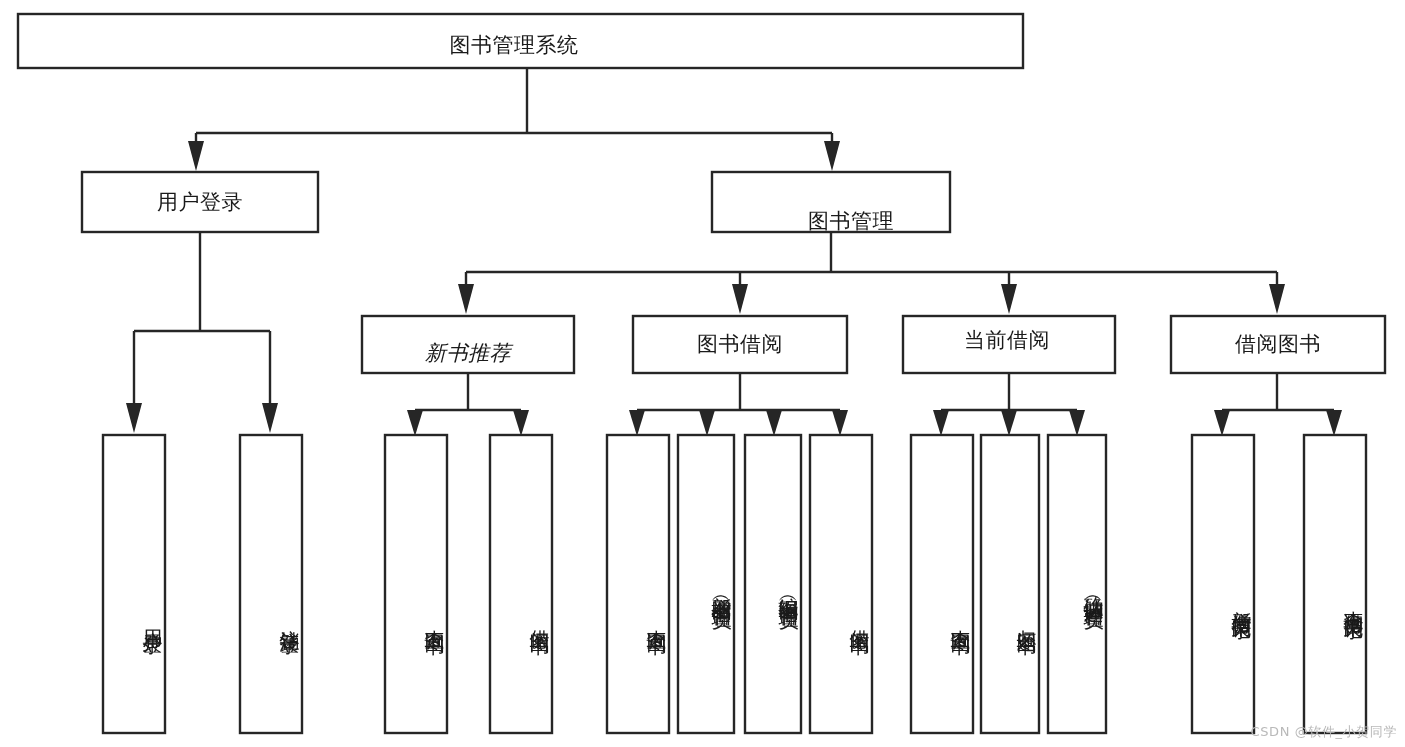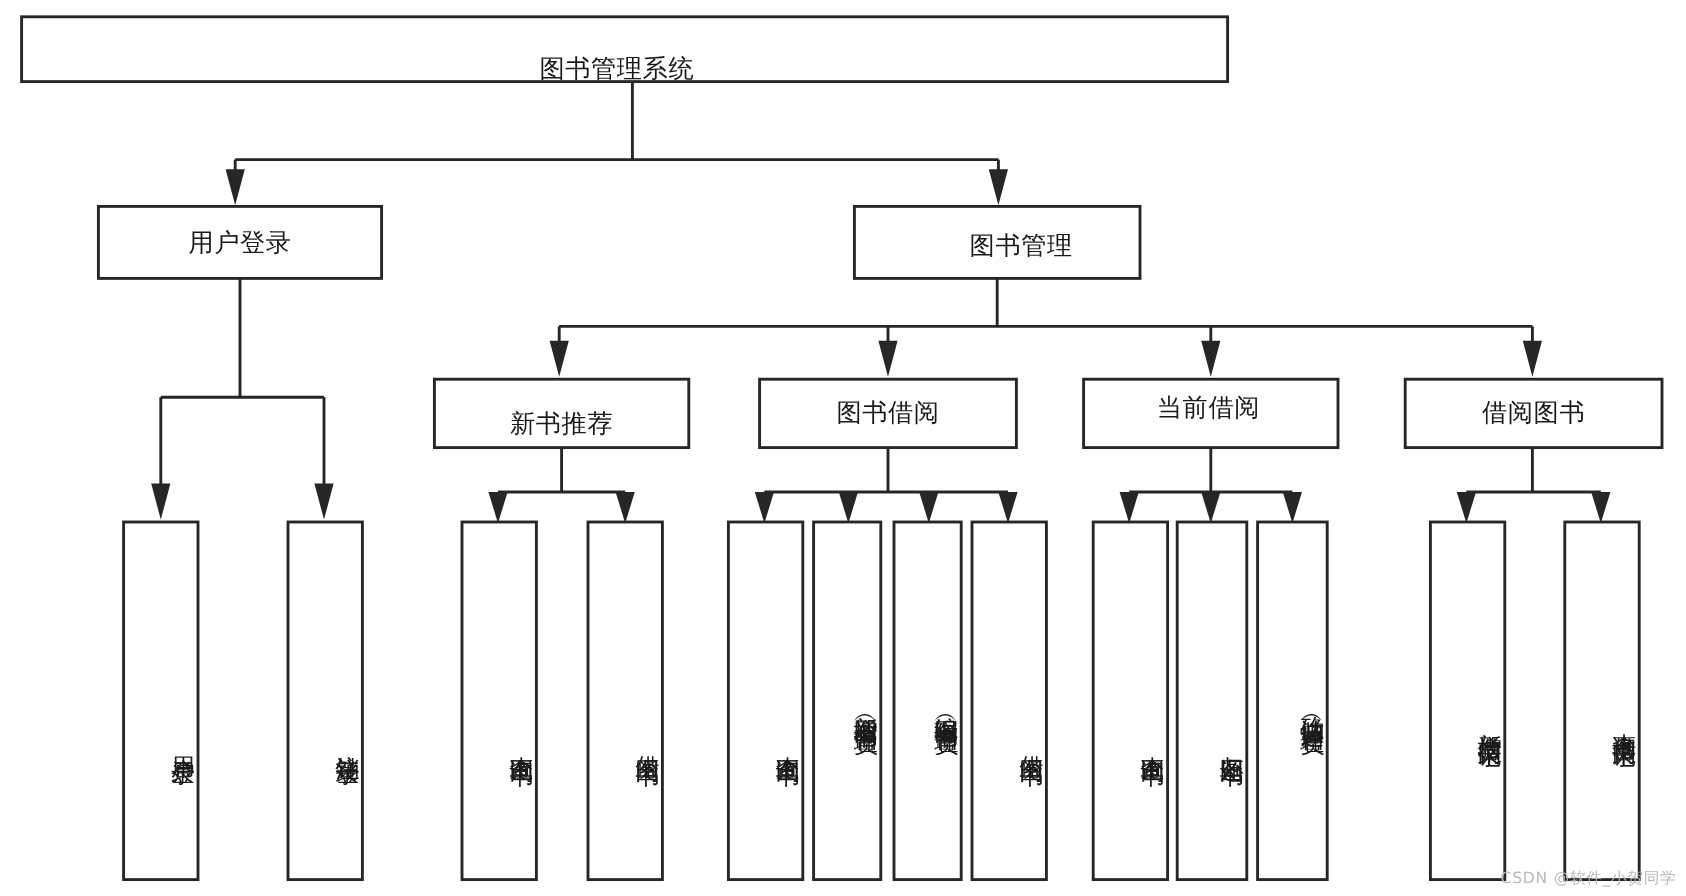--- a/index.html
+++ b/index.html
@@ -165,26 +165,26 @@
 
     <rect class="node-box" x="911" y="435" width="62" height="298"></rect>
     <rect class="node-box" x="981" y="435" width="58" height="298"></rect>
     <rect class="node-box" x="1048" y="435" width="58" height="298"></rect>
 
     <rect class="node-box" x="1192" y="435" width="62" height="298"></rect>
     <rect class="node-box" x="1304" y="435" width="62" height="298"></rect>
 
   </svg>
 
-  <div class="node-label horiz" style="left:18px; top:30px; width:992px; height:54px;">图书管理系统</div>
+  <div class="node-label horiz" style="left:18px; top:18px; width:992px; height:54px;">图书管理系统</div>
 
   <div class="node-label horiz" style="left:82px; top:172px; width:236px; height:60px;">用户登录</div>
-  <div class="node-label horiz" style="left:712px; top:172px; width:238px; height:66px;padding-left:40px;">图书管理</div>
-
-  <div class="node-label horiz" style="left:362px; top:316px; width:212px; height:75px;">新书推荐</div>
+  <div class="node-label horiz" style="left:712px; top:188px; width:238px; height:66px;padding-left:40px;">图书管理</div>
+
+  <div class="node-label horiz" style="left:362px; top:316px; width:212px; height:75px;font-style:italic;">新书推荐</div>
   <div class="node-label horiz" style="left:633px; top:316px; width:214px; height:57px;">图书借阅</div>
   <div class="node-label horiz" style="left:903px; top:312px; width:208px; height:57px;">当前借阅</div>
   <div class="node-label horiz" style="left:1171px; top:316px; width:214px; height:57px;">借阅图书</div>
 
   <div class="node-label vert" style="left:103px; top:495px; width:62px; height:238px;">用户登录</div>
   <div class="node-label vert" style="left:240px; top:495px; width:62px; height:238px;">注销登录</div>
 
   <div class="node-label vert" style="left:385px; top:495px; width:62px; height:238px;">查询图书</div>
   <div class="node-label vert" style="left:490px; top:495px; width:62px; height:238px;">借阅图书</div>
 

